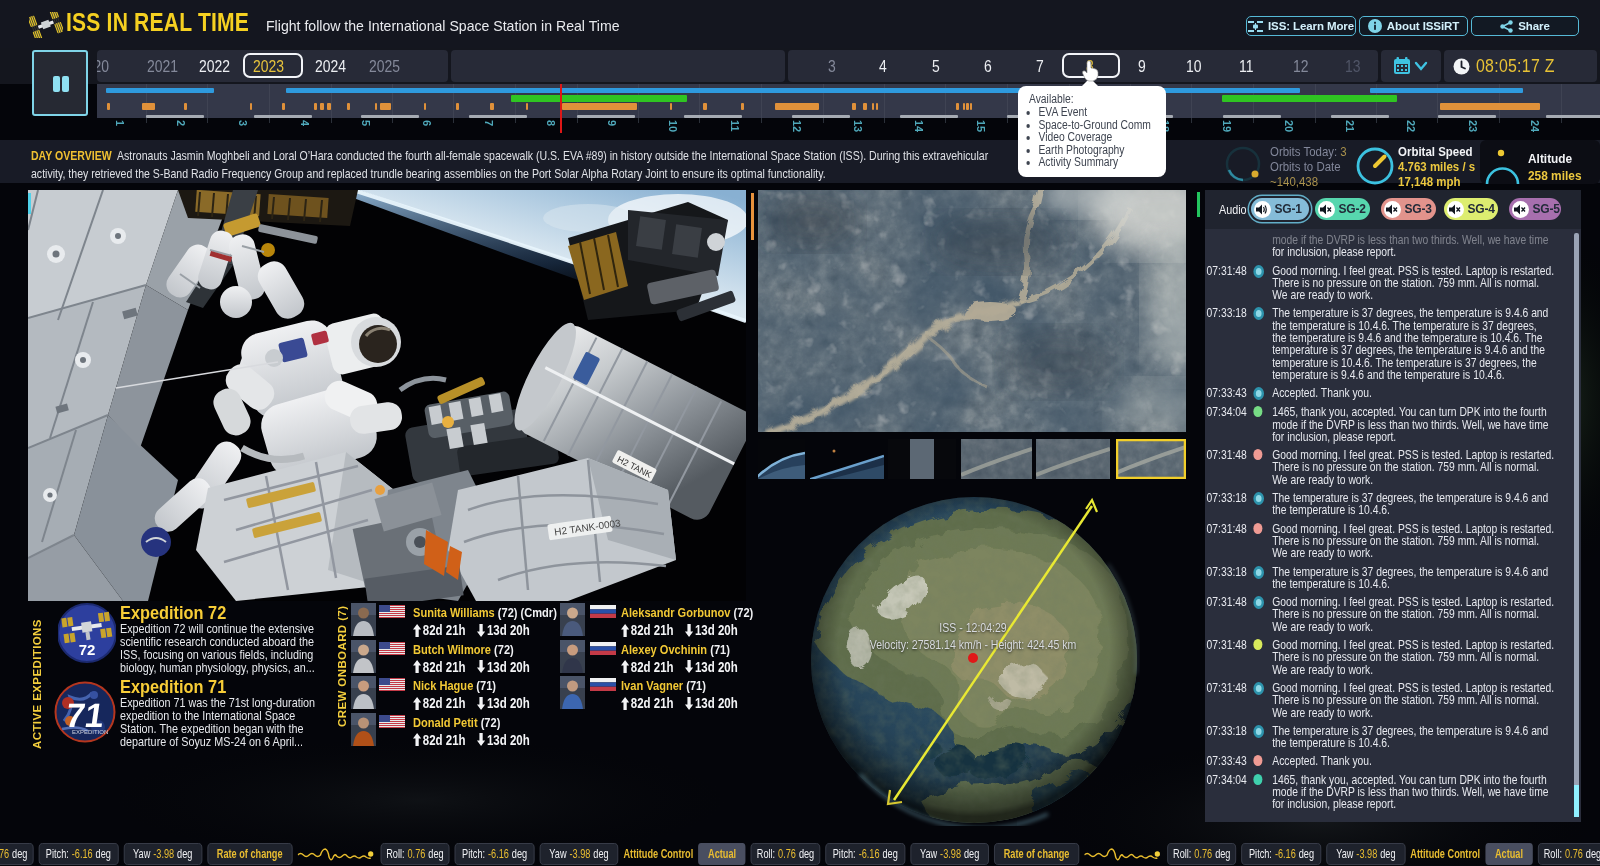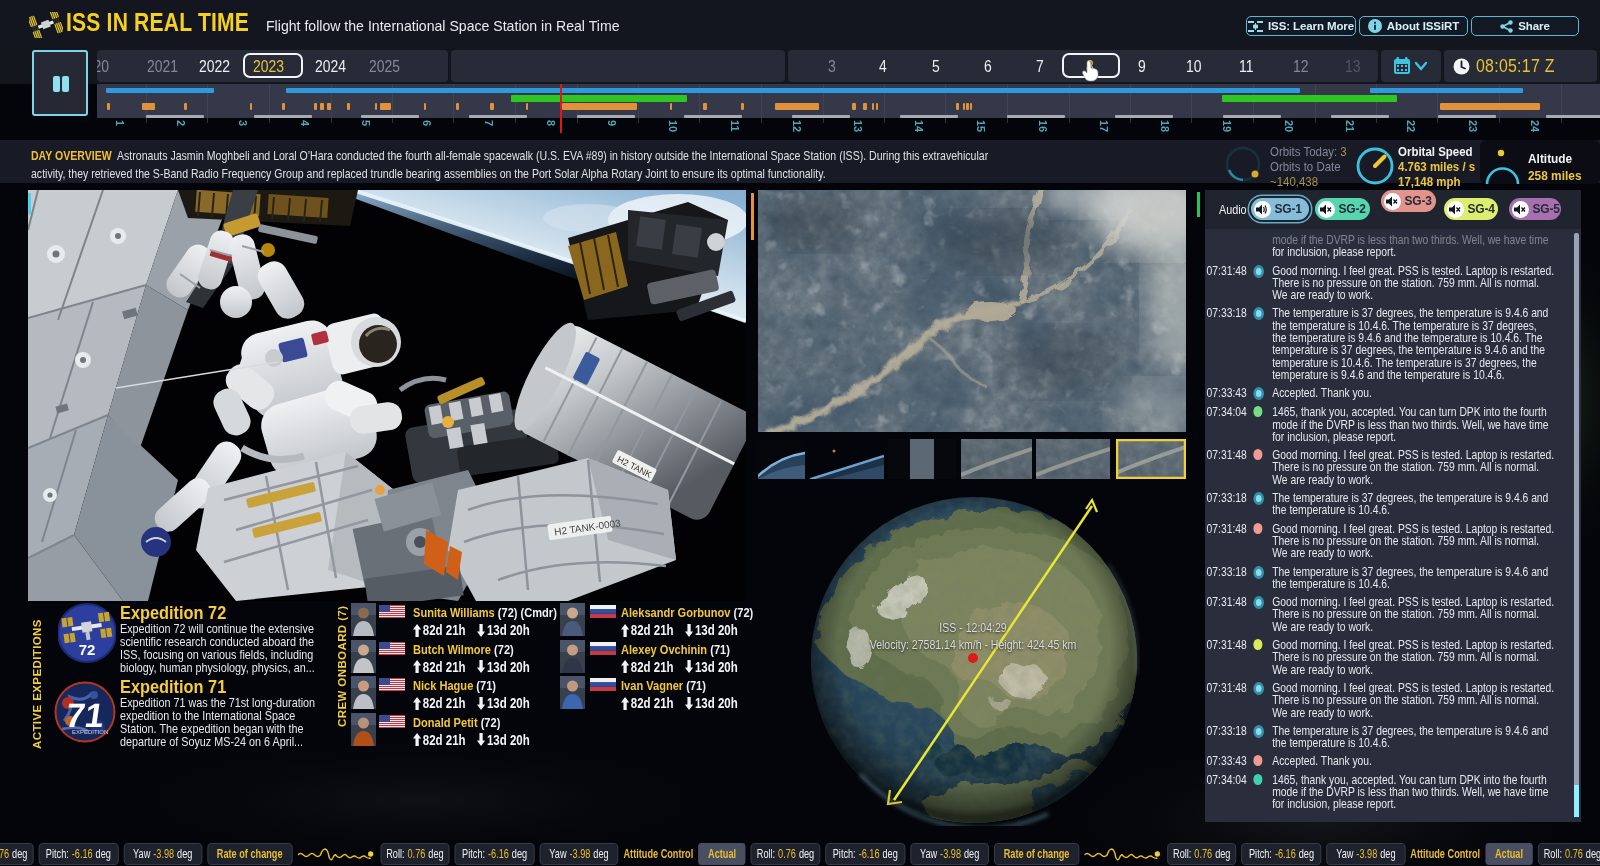--- a/index.html
+++ b/index.html
@@ -706,21 +706,21 @@
             <polygon points="0,3.5 3,3.5 6,0.5 6,10.5 3,7.5 0,7.5" fill="#10161f"></polygon>
             <path d="M 7.5 3 Q 9 5.5 7.5 8 M 9 1.5 Q 11.5 5.5 9 9.5" stroke="#10161f" stroke-width="1.2" fill="none"></path>
           </svg>
         </div>SG-1</div>
 <div class="pill" style="position:absolute; left:110px; top:8px; width:55px; background:#57d6ae;align-items:center;"><div class="circ">
           <svg width="12" height="11" viewBox="0 0 12 11">
             <polygon points="0,3.5 3,3.5 6,0.5 6,10.5 3,7.5 0,7.5" fill="#10161f"></polygon>
             <path d="M 7.5 3.5 L 11 7.5 M 11 3.5 L 7.5 7.5" stroke="#10161f" stroke-width="1.3"></path>
           </svg>
         </div>SG-2</div>
-<div class="pill" style="position:absolute; left:176px; top:0; width:55px; background:#e2938c;"><div class="circ">
+<div class="pill" style="position:absolute; left:176px; top:8px; width:55px; background:#e2938c;"><div class="circ">
           <svg width="12" height="11" viewBox="0 0 12 11">
             <polygon points="0,3.5 3,3.5 6,0.5 6,10.5 3,7.5 0,7.5" fill="#10161f"></polygon>
             <path d="M 7.5 3.5 L 11 7.5 M 11 3.5 L 7.5 7.5" stroke="#10161f" stroke-width="1.3"></path>
           </svg>
         </div>SG-3</div>
 <div class="pill" style="position:absolute; left:239px; top:8px; width:54px; background:#dded70;"><div class="circ">
           <svg width="12" height="11" viewBox="0 0 12 11">
             <polygon points="0,3.5 3,3.5 6,0.5 6,10.5 3,7.5 0,7.5" fill="#10161f"></polygon>
             <path d="M 7.5 3.5 L 11 7.5 M 11 3.5 L 7.5 7.5" stroke="#10161f" stroke-width="1.3"></path>
           </svg>
@@ -1093,15 +1093,24 @@
         </svg>
       </div>
 <div class="tick" style="padding:0 7px;">Roll: <span class="y">0.76</span> deg</div>
 <div class="tick">Pitch: <span class="y">-6.16</span> deg</div>
 <div class="tick" style="padding:0 12px;">Yaw <span class="y">-3.98</span> deg</div>
 <div class="ticklbl">Attitude Control</div>
 <div class="tickact">Actual</div>
 <div class="tick" style="padding:0 7px;">Roll: <span class="y">0.76</span> deg</div>
 
 </div>
+<div id="tooltip">
+      <div id="ttinner">Available:<ul>
+          <li>EVA Event</li>
+          <li>Space-to-Ground Comm</li>
+          <li>Video Coverage</li>
+          <li>Earth Photography</li>
+          <li>Activity Summary</li>
+        </ul></div>
+    </div>
 <svg class="abs" style="left:1081px; top:60px; z-index:20;" width="20" height="22" viewBox="0 0 20 22">
 <path d="M 7 1 Q 9.5 0 9.8 2.5 L 10 8 L 12 8.2 Q 16.5 8.8 17 12 L 17 16 Q 16 20 12 21 L 8 21 Q 5 20.5 3.5 17.5 L 1.5 13 Q 1 11 3 10.8 Q 4.5 10.8 5.5 12.5 L 6 13 L 6 3.5 Q 6 1.5 7 1 Z" fill="#ffffff" stroke="#888" stroke-width="0.6"></path>
 </svg>
 </div>
 </body></html>

